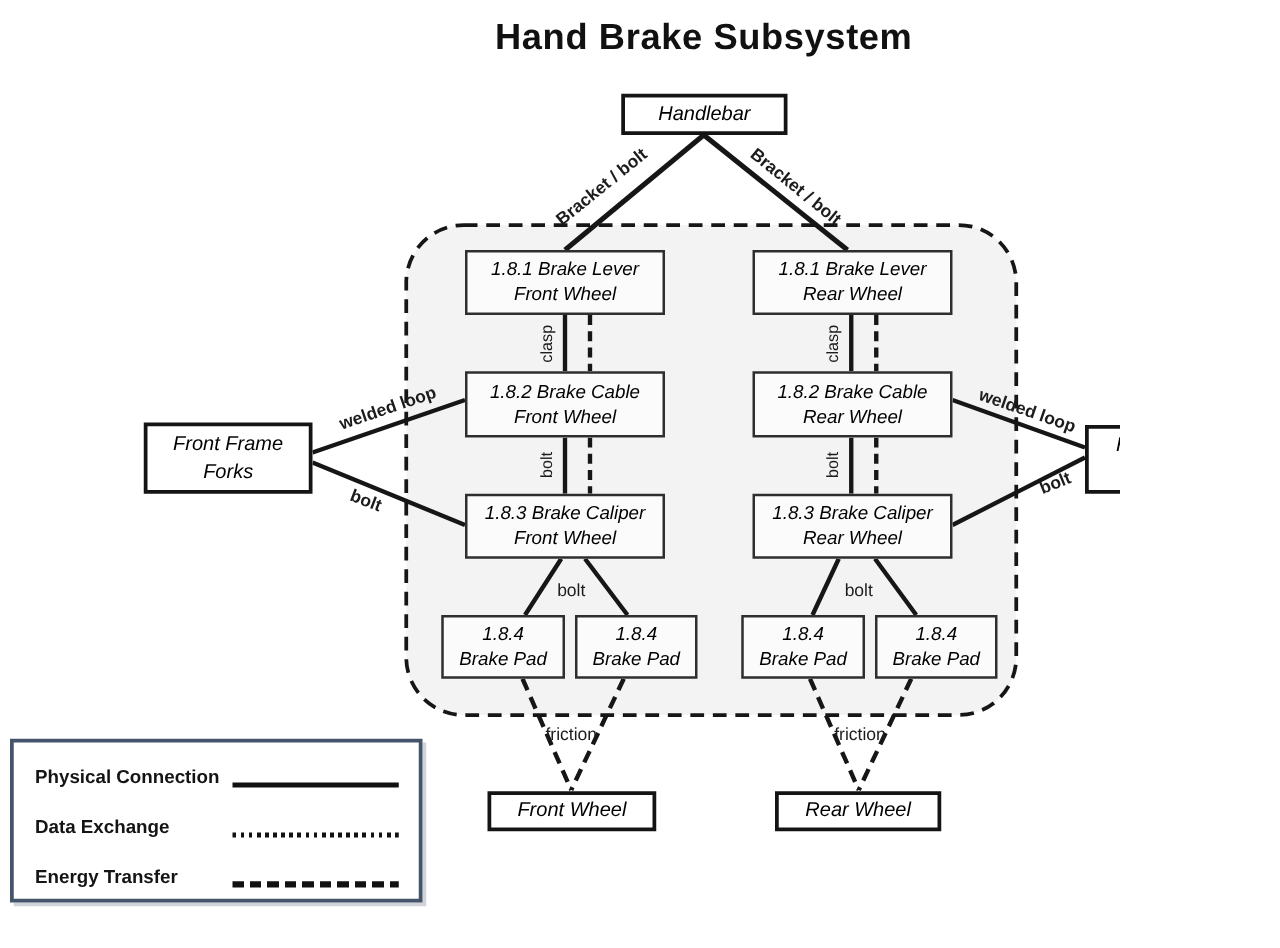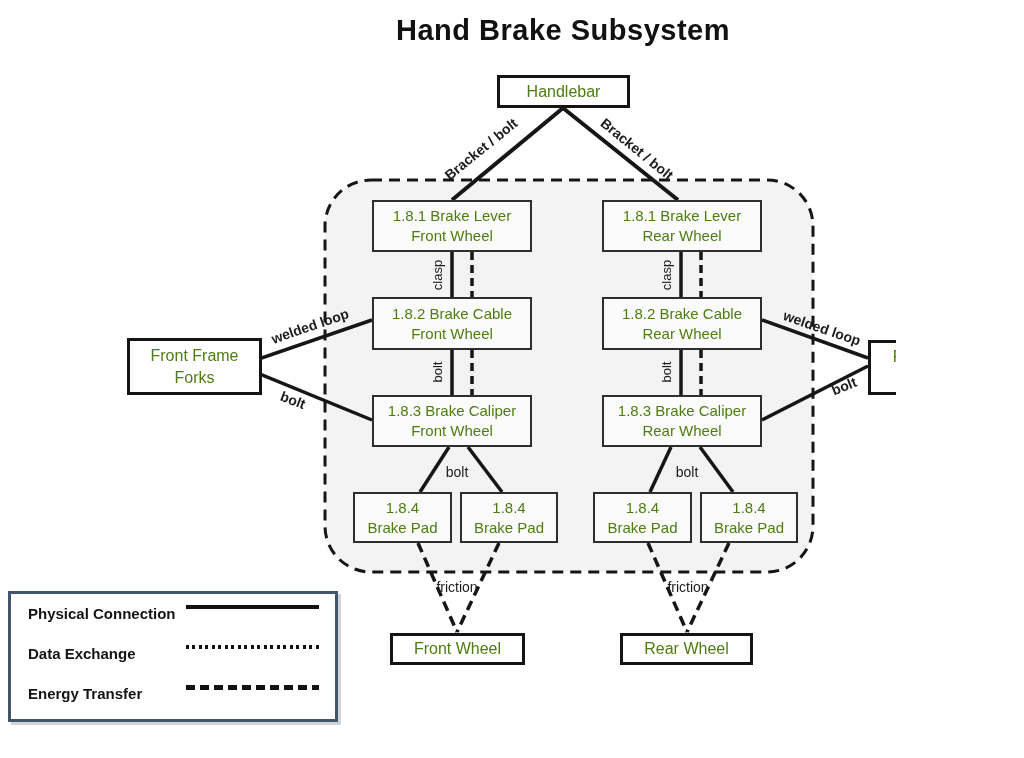--- a/index.html
+++ b/index.html
@@ -8,38 +8,38 @@
     font-family:"Liberation Sans","DejaVu Sans",sans-serif;color:#222;
   }
   #diagram-svg{position:absolute;left:0;top:0;}
   .title{
     position:absolute;left:563px;top:14px;transform:translateX(-50%);
     font-size:29px;font-weight:600;color:#111;white-space:nowrap;letter-spacing:0.5px;
   }
   .box{
     position:absolute;box-sizing:border-box;display:flex;flex-direction:column;
     align-items:center;justify-content:center;text-align:center;line-height:1.32;
-    background:#ffffff;border:3px solid #141414;font-size:15px;color:#4d7c0f;
+    background:#ffffff;border:3px solid #141414;font-size:15px;color:#000000;font-style:italic;
   }
   .box.inner{border:2.5px solid #2e2e2e;background:#fbfbfb;}
   .box.thick{border-width:3.5px;font-size:16px;}
   .edge-label{
     position:absolute;transform:translate(-50%,-50%);white-space:nowrap;
     font-size:14px;color:#1c1c1c;
   }
   .edge-label.bold{font-weight:700;}
   .edge-label.small{font-size:13px;}
   
   .legend{
     position:absolute;left:8px;top:591px;width:330px;height:131px;box-sizing:border-box;
     border:3px solid #44546a;background:#fff;padding:11px 14px 9px 17px;
     display:flex;flex-direction:column;justify-content:space-between;
     box-shadow:3px 3px 0 rgba(120,130,150,0.35);
   }
-  .legend-row{display:flex;align-items:flex-start;height:25px;}
+  .legend-row{display:flex;align-items:flex-end;height:25px;}
   .legend-label{width:158px;font-size:15px;font-weight:600;color:#141414;}
   .legend-line{width:133px;}
   .legend-line.solid{height:4px;background:#111;}
   .legend-line.long-dash{height:5px;background:repeating-linear-gradient(to right,#111 0 17px,transparent 17px 27px);}
   .legend-line.dash{height:5px;background:repeating-linear-gradient(to right,#111 0 9px,transparent 9px 14px);}
   .legend-line.dotted{height:4px;background:repeating-linear-gradient(to right,#111 0 3px,transparent 3px 6.5px);}
 </style>
 </head>
 <body>
 
@@ -120,21 +120,21 @@
   </div>
   <div class="box inner" style="left:593px;top:492px;width:99px;height:51px;">
     <span>1.8.4</span>
     <span>Brake Pad</span>
   </div>
   <div class="box inner" style="left:700px;top:492px;width:98px;height:51px;">
     <span>1.8.4</span>
     <span>Brake Pad</span>
   </div>
 
-  <div class="box thick" style="left:127px;top:338px;width:135px;height:57px;">
+  <div class="box thick" style="left:115px;top:338px;width:135px;height:57px;">
     <span>Front Frame</span>
     <span>Forks</span>
   </div>
   <div class="box thick" style="left:868px;top:340px;width:135px;height:55px;">
     <span>Rear Frame</span>
     <span>Forks</span>
   </div>
 
   <div class="box thick" style="left:390px;top:633px;width:135px;height:32px;">
     <span>Front Wheel</span>

